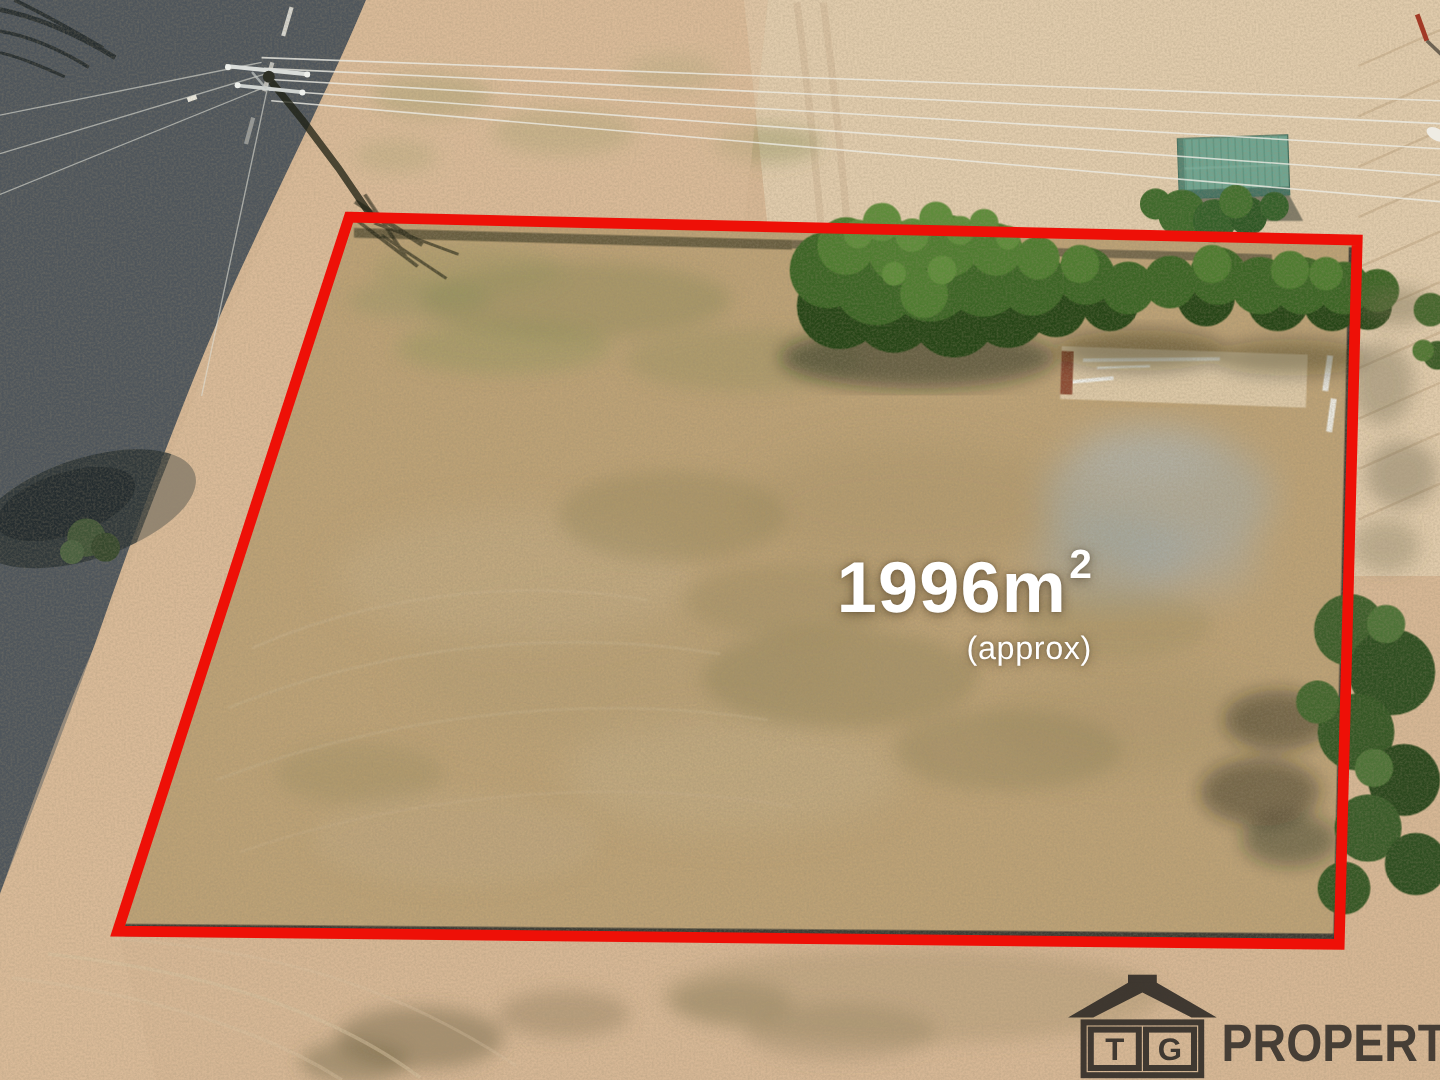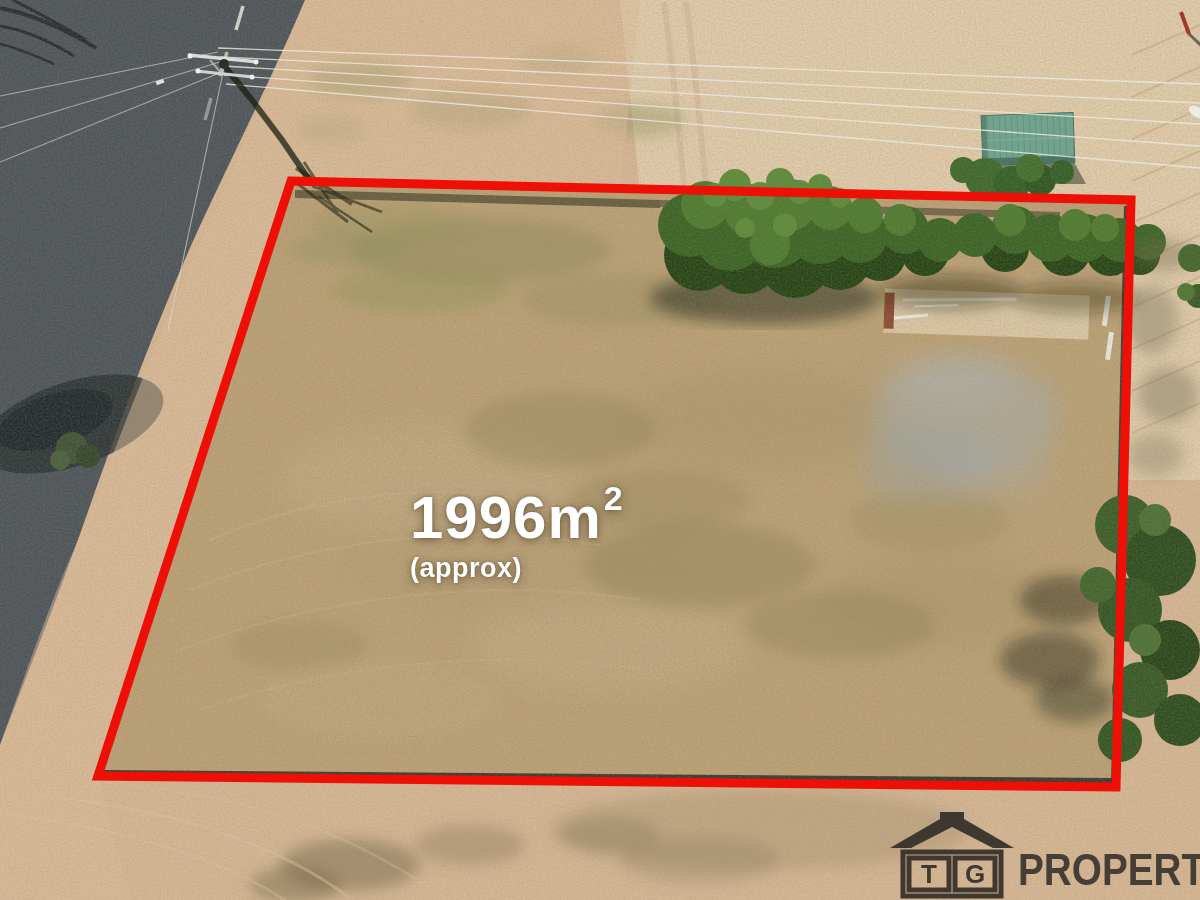--- a/index.html
+++ b/index.html
@@ -1,24 +1,24 @@
 <!DOCTYPE html>
 <html><head>
 <meta charset="utf-8">
 <style>
   html,body{margin:0;padding:0;background:#111;}
   .stage{position:relative;width:1200px;height:900px;overflow:hidden;
          font-family:"Liberation Sans",sans-serif;background:#d6b795;}
   .scene{position:absolute;left:0;top:0;display:block;}
-  .area-label{position:absolute;left:410px;top:488px;width:500px;text-align:left;
+  .area-label{position:absolute;left:410px;top:460px;width:500px;text-align:right;
               color:#ffffff;line-height:1;
               text-shadow:0 2px 10px rgba(45,32,14,.5),0 0 3px rgba(60,45,25,.35);}
   .area-label .main{font-size:60px;font-weight:700;letter-spacing:1px;}
   .area-label sup{font-size:34px;font-weight:700;position:relative;top:-22px;margin-left:2px;}
-  .area-label .approx{font-size:27px;font-weight:700;margin-top:7px;letter-spacing:.5px;}
+  .area-label .approx{font-size:27px;font-weight:400;margin-top:7px;letter-spacing:.5px;}
   .brand{position:absolute;left:890px;top:812px;height:88px;display:flex;
          align-items:flex-end;opacity:.92;}
   .brand .house{width:124px;height:88px;flex:0 0 auto;}
   .brand .wordmark{font-size:44px;font-weight:700;color:#3a342e;margin-left:4px;
                    margin-bottom:5px;letter-spacing:0;transform:scaleX(.88);
                    transform-origin:left bottom;white-space:nowrap;}
 </style>
 </head>
 <body>
 

